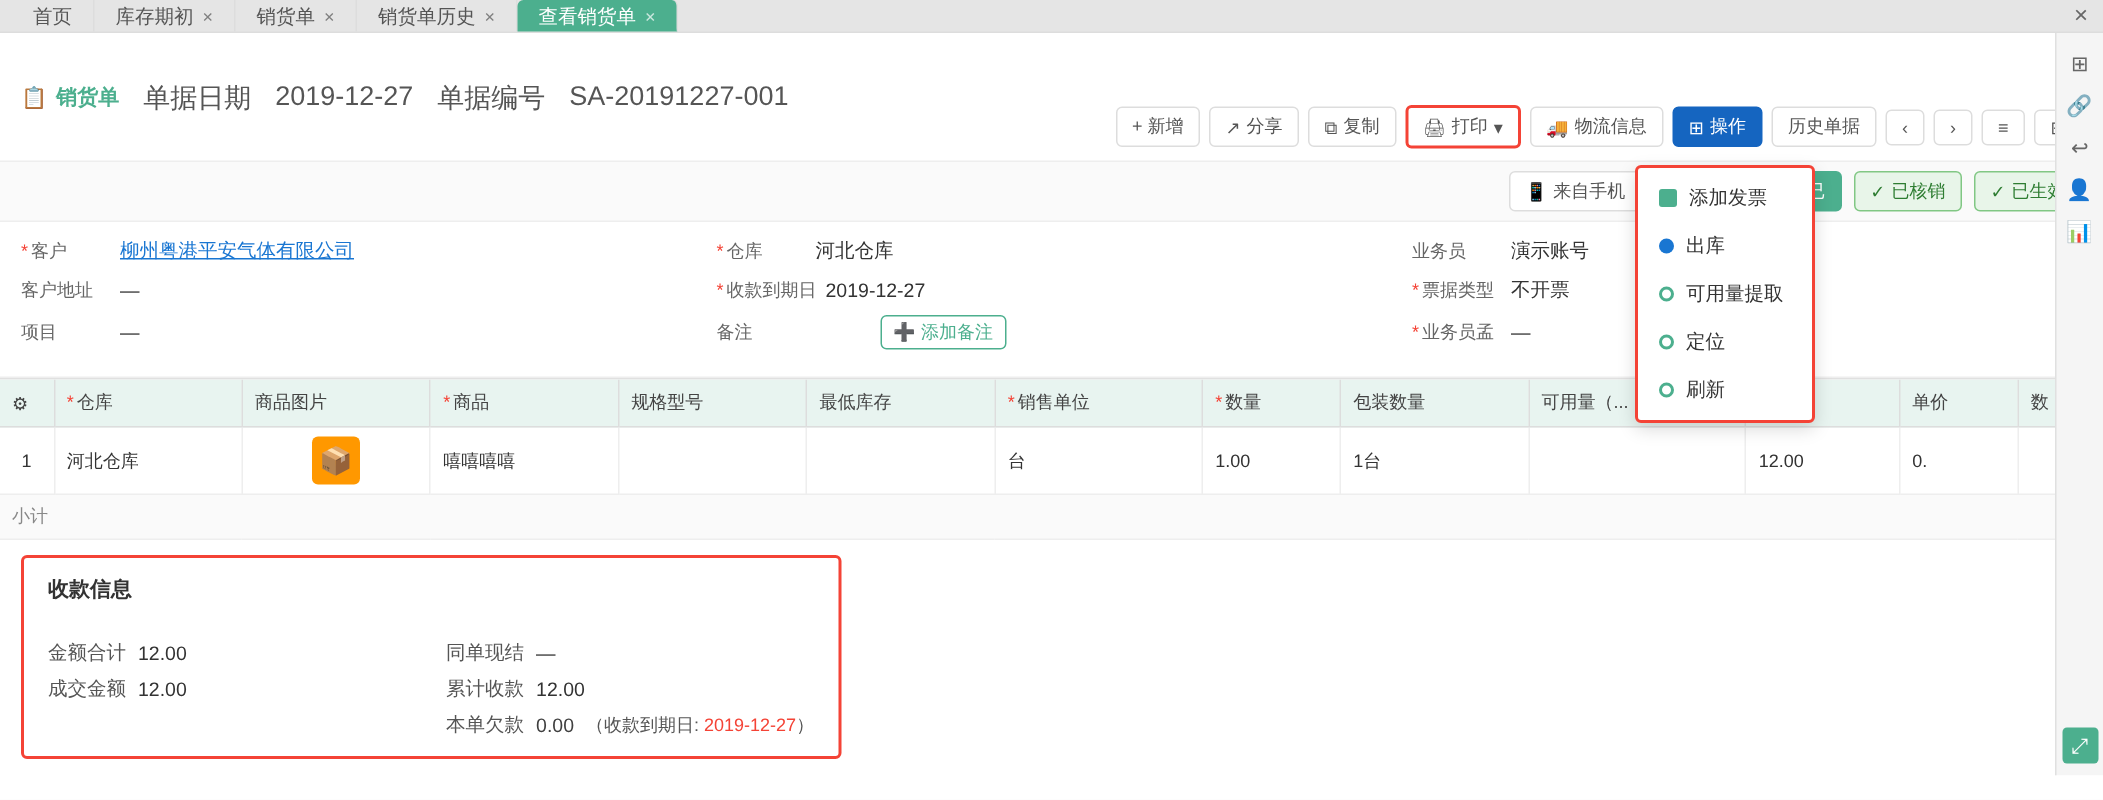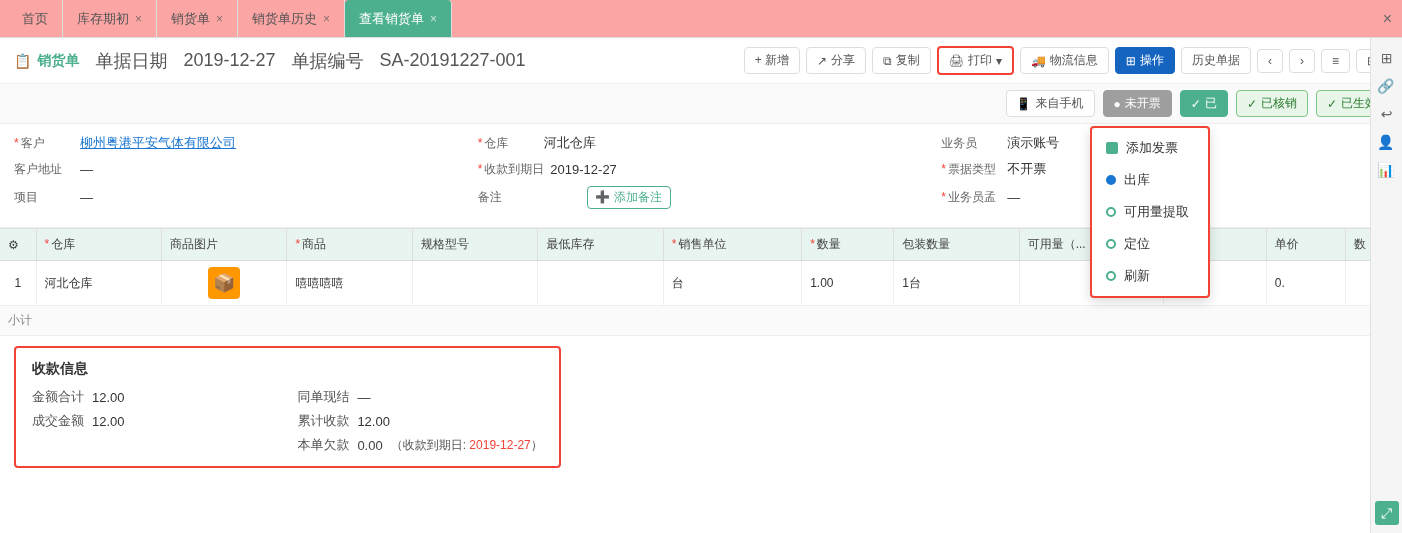--- a/index.html
+++ b/index.html
@@ -1,36 +1,36 @@
 <!DOCTYPE html>
 <html><head>
   <meta charset="utf-8">
   <style>
     * { box-sizing: border-box; margin: 0; padding: 0; }
     body { font-family: 'Microsoft YaHei', Arial, sans-serif; font-size: 13px; background: #f5f5f5; color: #333; overflow: hidden; }
 
     
-    .tab-bar { display: flex; align-items: center; background: #fca5a5; border-bottom: 1px solid #ddd; height: 38px; padding: 0 8px; position: relative; }
+    .tab-bar { display: flex; align-items: center; background: #e5e5e5; border-bottom: 1px solid #ddd; height: 22px; padding: 0 8px; position: relative; }
     .tab-item { display: flex; align-items: center; padding: 0 14px; height: 100%; cursor: pointer; font-size: 13px; color: #555; border-right: 1px solid #ddd; gap: 6px; }
     .tab-item.active { background: #4caf8e; color: #fff; border-radius: 4px 4px 0 0; }
     .tab-item .tab-close { font-size: 12px; cursor: pointer; opacity: 0.7; }
     .tab-close-btn { position: absolute; right: 10px; top: 50%; transform: translateY(-50%); cursor: pointer; font-size: 16px; color: #666; }
 
     
     .main { background: #fff; margin: 0; padding: 0; height: calc(533px - 38px); overflow: hidden; position: relative; }
 
     
     .doc-header { display: flex; align-items: center; padding: 8px 14px; border-bottom: 1px solid #eee; background: #fff; gap: 16px; }
     .doc-title { display: flex; align-items: center; gap: 6px; color: #4caf8e; font-size: 14px; font-weight: bold; }
     .doc-meta { display: flex; align-items: center; gap: 16px; font-size: 18px; color: #333; }
     .doc-meta span { color: #555; }
 
     
     .toolbar { display: flex; align-items: center; margin-left: auto; gap: 6px; }
-    .toolbar-btn { display: flex; align-items: center; gap: 4px; padding: 4px 10px; border: 1px solid #ddd; border-radius: 4px; cursor: pointer; font-size: 12px; background: #fff; color: #555; white-space: nowrap; }
+    .toolbar-btn { display: flex; align-items: center; gap: 4px; padding: 4px 10px; border: 1px solid #ddd; border-radius: 4px; cursor: pointer; font-size: 12px; background: #fff; color: #555; white-space: nowrap; margin-top: 40px; }
 
     
     .action-bar { display: flex; align-items: center; padding: 6px 14px; border-bottom: 1px solid #eee; gap: 8px; background: #fafafa; }
     .action-btn { display: flex; align-items: center; gap: 4px; padding: 4px 10px; border: 1px solid #ddd; border-radius: 4px; cursor: pointer; font-size: 12px; background: #fff; color: #555; }
     .action-btn.grey { background: #9e9e9e; color: #fff; border-color: #9e9e9e; }
     .action-btn.green { background: #e8f5e9; color: #2e7d32; border-color: #81c784; }
     .action-btn.teal { background: #4caf8e; color: #fff; border-color: #4caf8e; }
 
     
     .form-section { padding: 10px 14px; border-bottom: 1px solid #eee; }
@@ -47,21 +47,21 @@
     thead tr { background: #e8f4f0; }
     th { padding: 7px 8px; text-align: left; border-right: 1px solid #ddd; border-bottom: 1px solid #ddd; color: #444; font-weight: normal; white-space: nowrap; }
     th.required::before { content: '*'; color: #f44336; margin-right: 2px; }
     td { padding: 6px 8px; border-right: 1px solid #eee; border-bottom: 1px solid #eee; color: #333; white-space: nowrap; }
     td.center { text-align: center; }
     .subtotal-row td { background: #fafafa; color: #888; font-size: 12px; }
 
     
     .bottom-section { padding: 10px 14px; }
     .bottom-box { border: 2px solid #f44336; border-radius: 4px; padding: 12px 16px; display: inline-block; min-width: 520px; }
-    .bottom-title { font-weight: bold; font-size: 14px; margin-bottom: 10px; }
+    .bottom-title { font-weight: bold; font-size: 14px; margin-bottom: 24px; }
     .bottom-fields { display: grid; grid-template-columns: 1fr 1fr; gap: 6px 20px; }
     .bottom-field { display: flex; align-items: center; gap: 8px; font-size: 13px; }
     .bottom-field label { color: #555; white-space: nowrap; }
     .bottom-field .val { color: #333; }
     .bottom-field .val.red { color: #404040; }
 
     
     .dropdown-menu { position: absolute; top: 88px; right: 192px; background: #fff; border: 2px solid #f44336; border-radius: 4px; box-shadow: 0 4px 12px rgba(0,0,0,0.15); z-index: 100; min-width: 120px; padding: 4px 0; }
     .dropdown-item { display: flex; align-items: center; gap: 8px; padding: 7px 14px; cursor: pointer; font-size: 13px; color: #333; }
     .icon-square { width: 12px; height: 12px; border-radius: 2px; }

